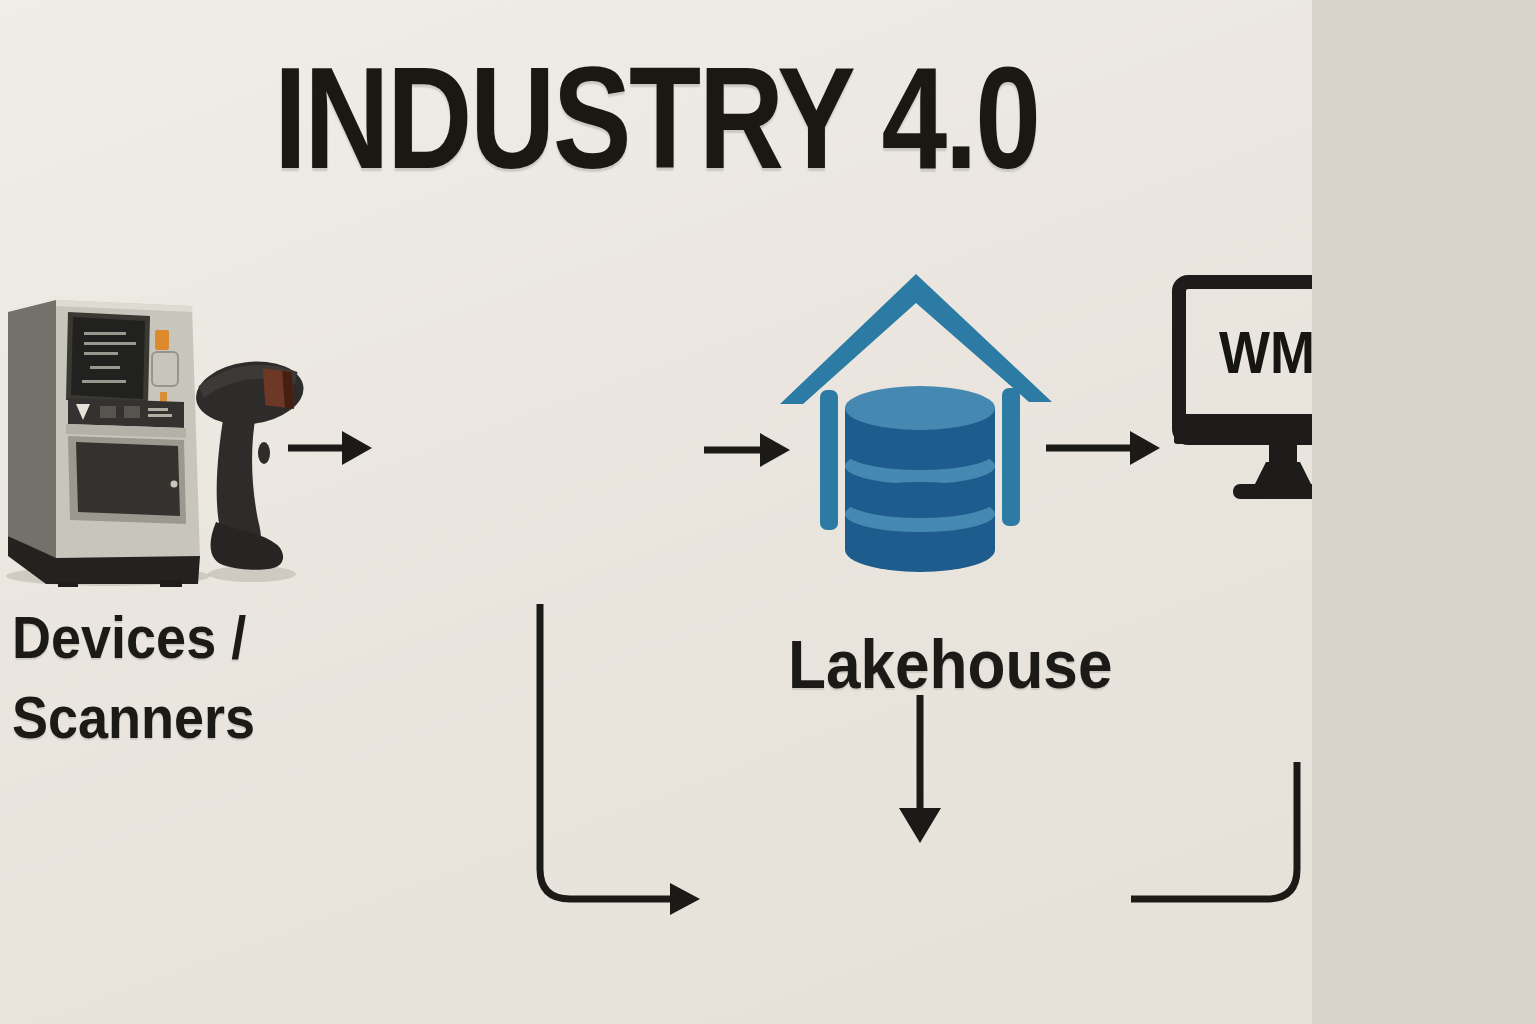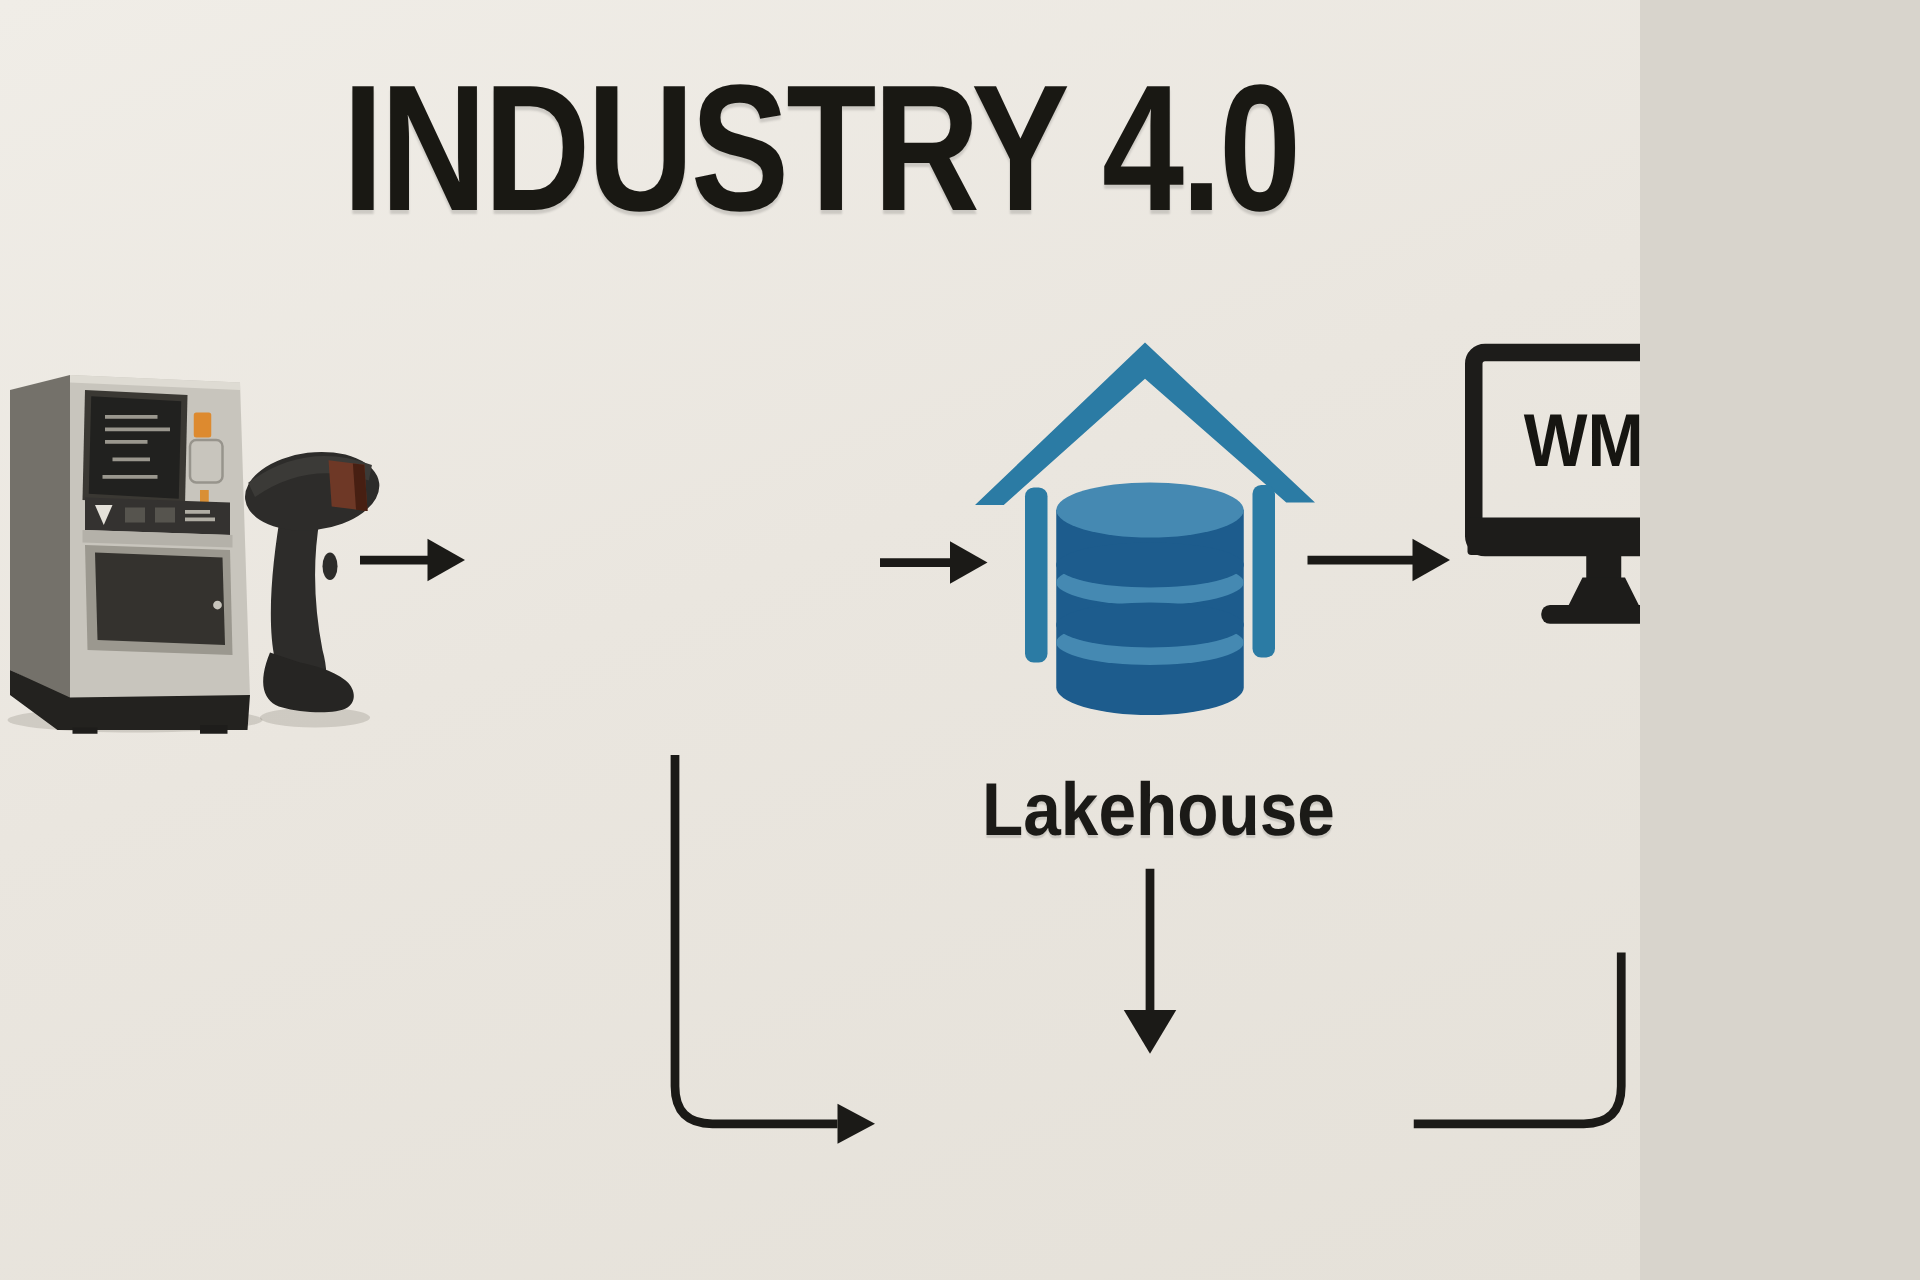--- a/index.html
+++ b/index.html
@@ -14,21 +14,21 @@
     text-shadow:0 3px 2px rgba(0,0,0,.14);
   }
   .title .squeeze{display:inline-block;transform:scaleX(.82);transform-origin:50% 50%;}
   .lbl{
     position:absolute;font-weight:700;color:#1b1a17;
     text-shadow:0 2px 1px rgba(0,0,0,.12);
   }
   .squeeze{display:inline-block;transform:scaleX(.9);transform-origin:50% 50%;}
   .squeeze-left{display:inline-block;transform:scaleX(.9);transform-origin:0 50%;}
   .devices-label{left:12px;top:598px;width:320px;font-size:60px;line-height:80px;text-align:left;}
-  .lakehouse-label{left:770px;top:608px;width:290px;font-size:60px;line-height:80px;text-align:right;}
+  .lakehouse-label{left:770px;top:625px;width:290px;font-size:69px;line-height:80px;text-align:right;}
   .arm-label{left:1155px;top:530px;width:300px;font-size:60px;line-height:78px;text-align:center;}
   .stream-box{
     position:absolute;left:380px;top:288px;width:326px;height:320px;
     box-sizing:border-box;border:6px solid #1b1a17;border-radius:26px;
     box-shadow:0 3px 3px rgba(0,0,0,.12);
   }
   .stream-box .txt{
     position:absolute;left:0;top:12px;width:100%;text-align:center;
     font-size:60px;line-height:70px;font-weight:700;color:#1b1a17;
     text-shadow:0 2px 1px rgba(0,0,0,.12);
@@ -115,20 +115,26 @@
       <path d="M216,522 C206,546 210,562 226,566 C240,570 268,572 278,566 C286,561 284,550 276,544 C266,536 250,532 240,530 Z" fill="#262523"></path>
       <g transform="rotate(-7 250 395)">
         <ellipse cx="250" cy="393" rx="54" ry="31" fill="#2d2c2a"></ellipse>
         <path d="M200,380 Q250,352 300,378 L296,390 Q250,368 204,392 Z" fill="#3b3a37"></path>
         <polygon points="266,370 294,377 292,414 264,407" fill="#6e3826"></polygon>
         <polygon points="285,375 294,377 292,414 283,412" fill="#471f12"></polygon>
       </g>
     </g>
   </svg>
 
+  <div class="lbl devices-label">
+    <span class="squeeze-left">
+      <div>Devices /</div>
+      <div>Scanners</div>
+    </span>
+  </div>
 
 
   <svg style="left:770px;top:262px;" width="290" height="320" viewBox="770 262 290 320">
     <g fill="#2b7ba4">
       <polygon points="780,404 916,274 1052,402 1029,402 916,303 803,404"></polygon>
       <rect x="820" y="390" width="18" height="140" rx="7"></rect>
       <rect x="1002" y="388" width="18" height="138" rx="7"></rect>
     </g>
     <g>
       <path d="M845,408 V550 A75,22 0 0 0 995,550 V408 Z" fill="#1d5c8d"></path>

